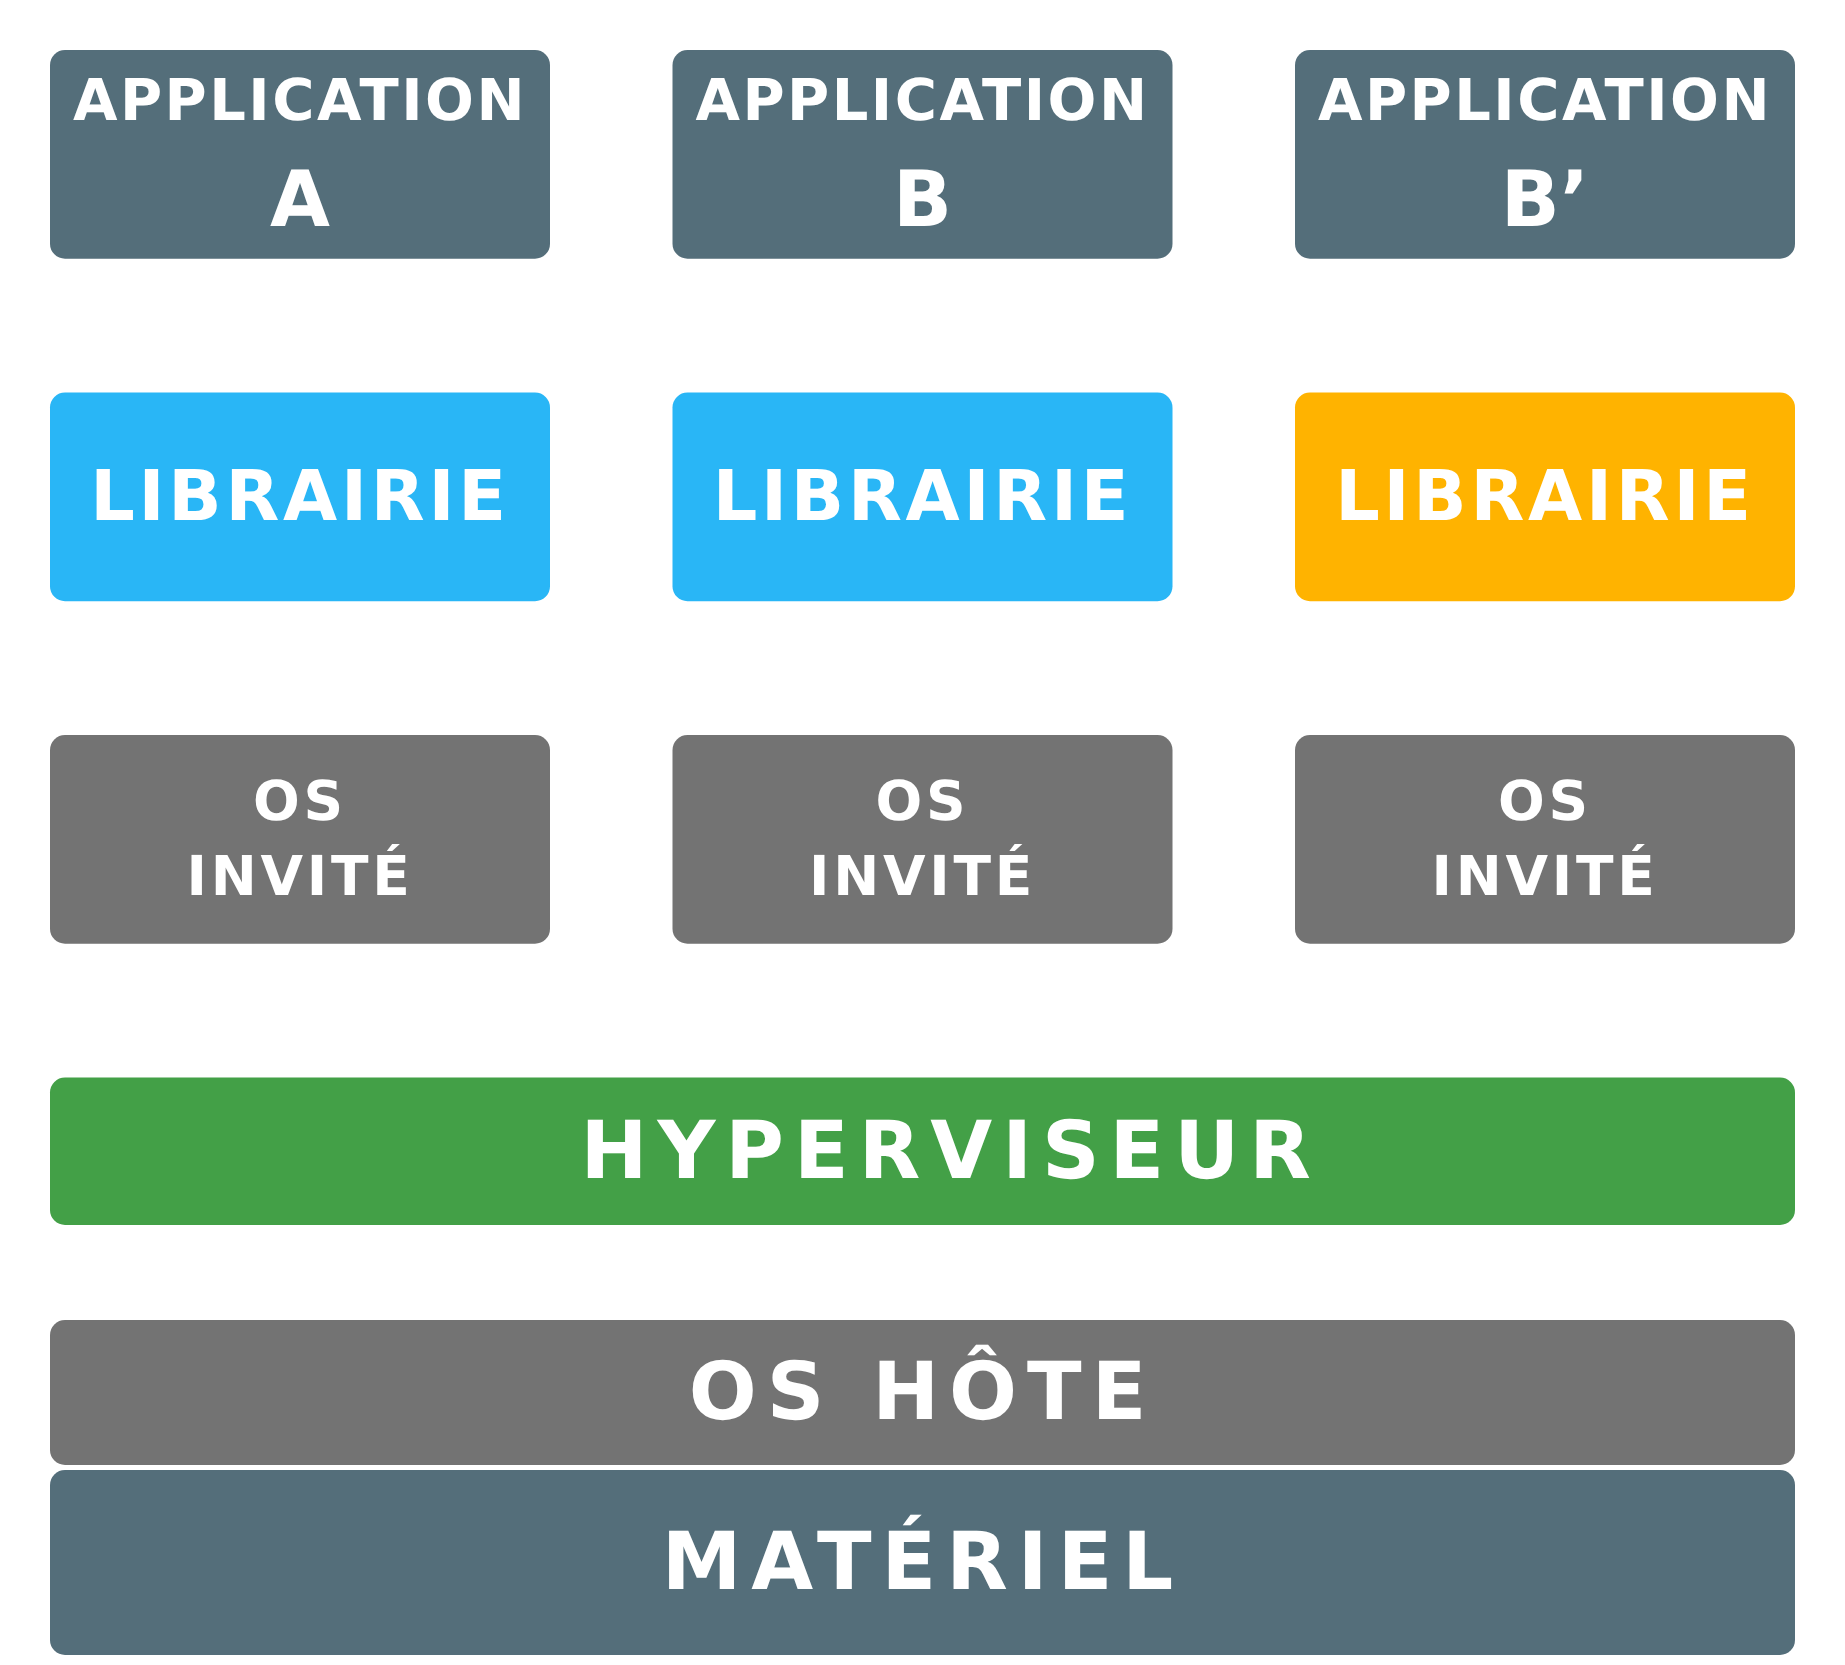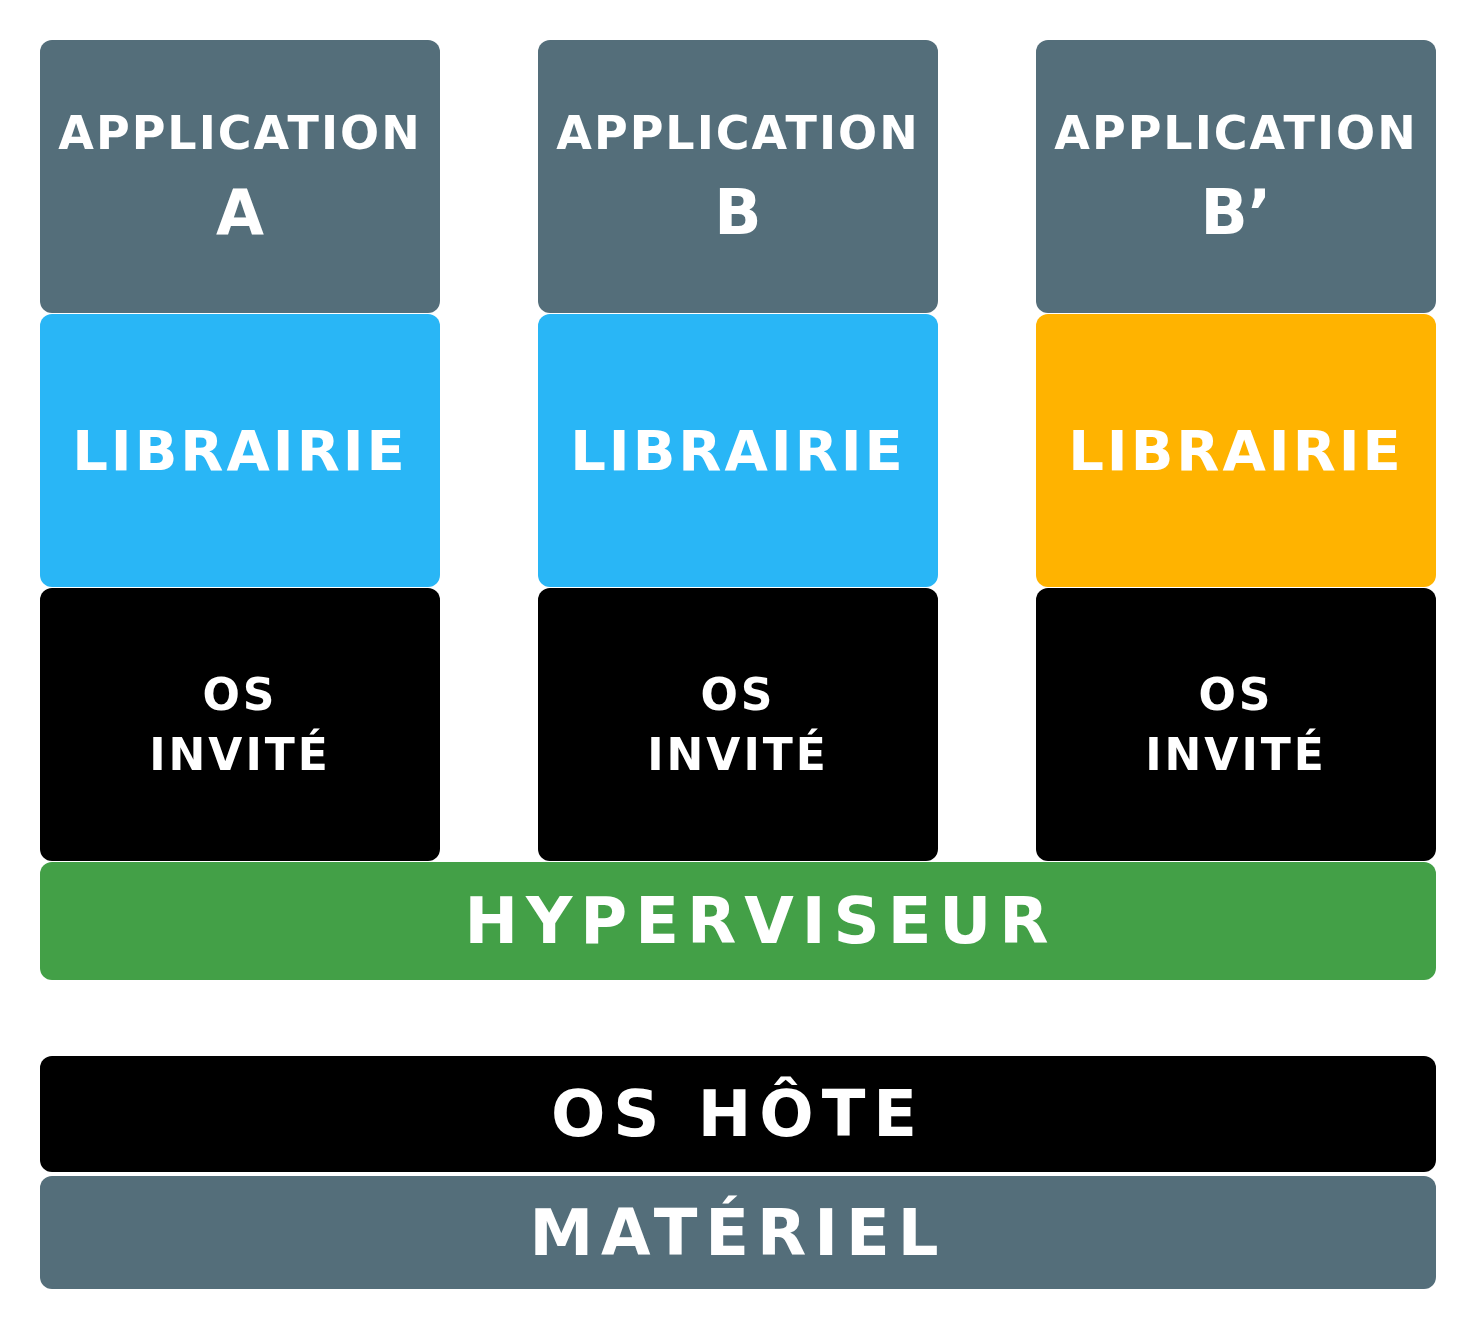--- a/index.html
+++ b/index.html
@@ -22,29 +22,29 @@
       display: flex;
       flex-direction: column;
       align-items: center;
       justify-content: center;
       text-align: center;
       box-sizing: border-box;
     }
     .col-0 { left: 40px; }
     .col-1 { left: 538px; }
     .col-2 { left: 1036px; }
-    .cell { width: 400px; height: 273px; }
+    .cell { width: 400px; height: 167px; }
     .row-app { top: 40px; }
     .row-lib { top: 314px; }
     .row-os  { top: 588px; }
 
     .slate { background: #546E7A; }
     .blue  { background: #29B6F6; }
     .amber { background: #FFB300; }
-    .red   { background: #000000; }
+    .red   { background: #737373; }
     .green { background: #43A047; }
 
     .app-title {
       font-size: 46px;
       letter-spacing: 2px;
       line-height: 1;
     }
     .app-letter {
       font-size: 62px;
       line-height: 1;
@@ -59,21 +59,21 @@
       font-size: 44px;
       letter-spacing: 3px;
       line-height: 60px;
     }
     .wide {
       left: 40px;
       width: 1396px;
     }
     .bar-hyper { top: 862px; height: 118px; padding-left: 45px; }
     .bar-host  { top: 1056px; height: 116px; }
-    .bar-hw    { top: 1176px; height: 113px; }
+    .bar-hw    { top: 1176px; height: 148px; }
     .bar-label {
       font-size: 64px;
       letter-spacing: 8px;
       line-height: 1;
     }
   </style>
 </head>
 <body>
 
 <div class="block cell col-0 row-app slate">

